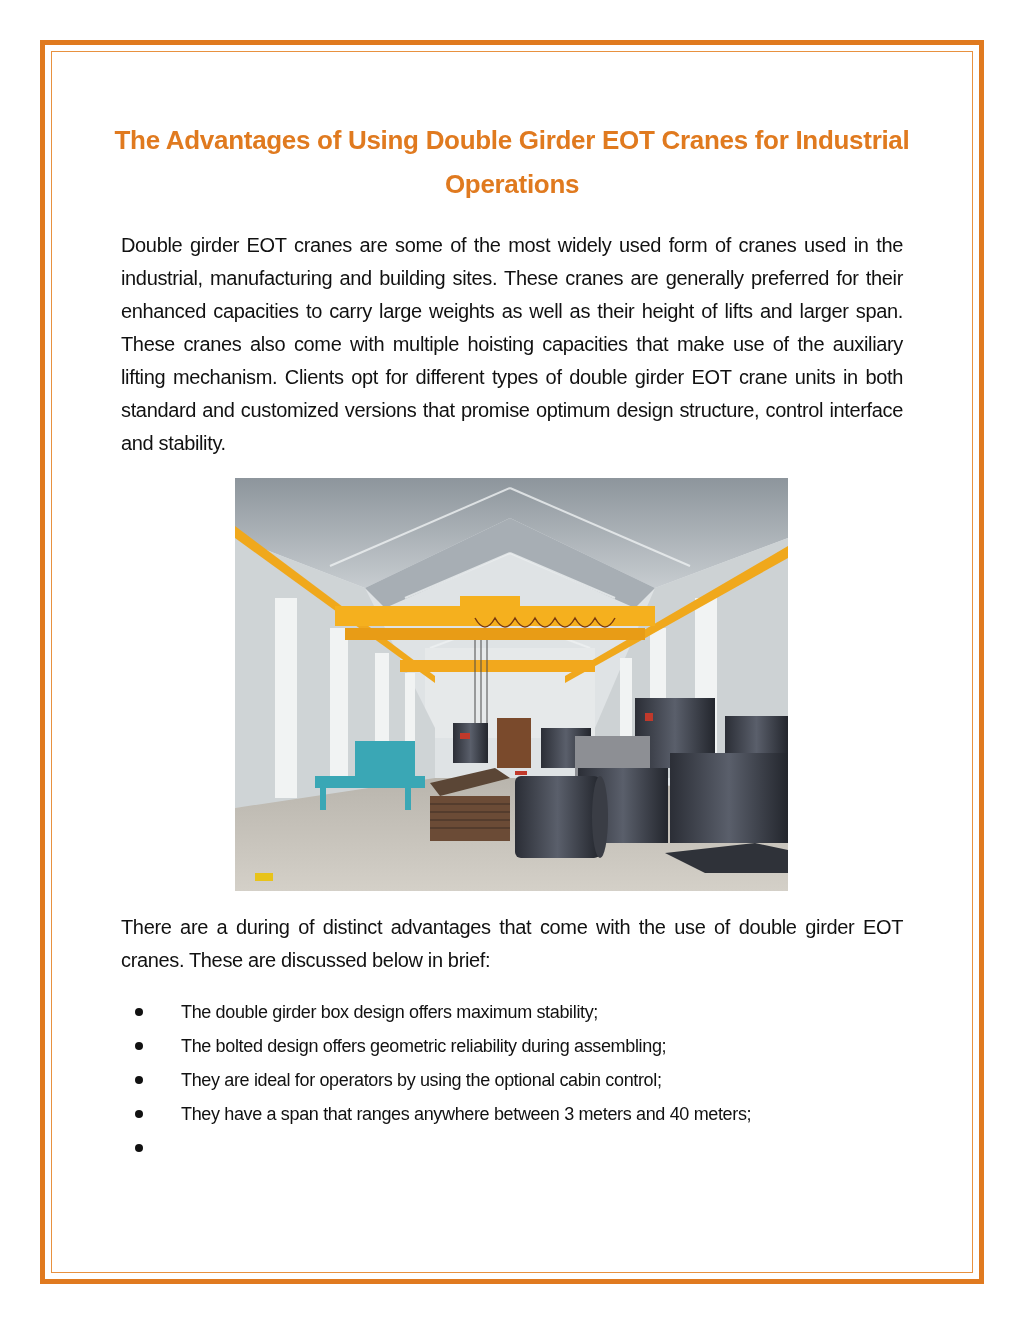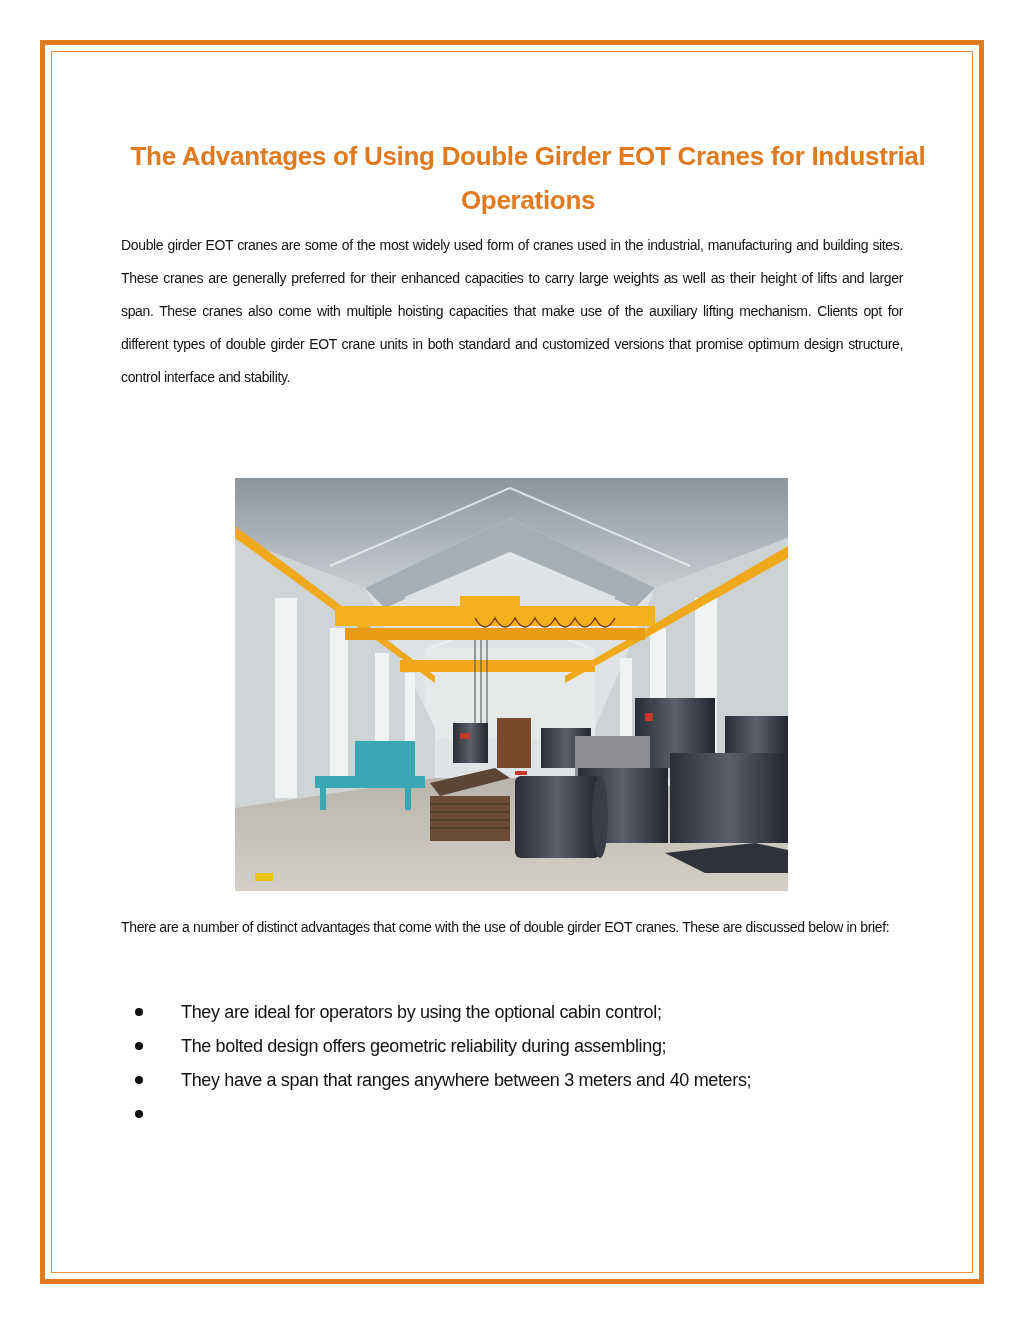--- a/index.html
+++ b/index.html
@@ -13,21 +13,21 @@
     border: 1px solid #e8913f;
   }
   .title {
     position: absolute; left: 110px; width: 804px; top: 118px;
     text-align: center; color: #e07a1f; font-weight: bold;
     font-size: 26px; line-height: 44px; letter-spacing: -0.3px;
     font-family: "Liberation Sans", sans-serif;
   }
   .para {
     position: absolute; left: 121px; width: 782px;
-    font-size: 14px; line-height: 33px; color: #111111;
+    font-size: 20px; line-height: 33px; color: #111111;
     text-align: justify; text-align-last: left;
     font-family: "Liberation Sans", sans-serif; letter-spacing: -0.35px;
   }
   .p1 { top: 229px; }
   .p2 { top: 911px; }
   .photo {
     position: absolute; left: 235px; top: 478px; width: 553px; height: 413px;
     overflow: hidden; background: #d9dcdd;
   }
   .bullets {
@@ -43,21 +43,21 @@
     border-radius: 50%; background: #111111;
   }
 </style>
 </head>
 <body>
 
 <div class="frame-outer">
   <div class="frame-inner"></div>
 </div>
 
-<h1 class="title" style="margin:16px;">The Advantages of Using Double Girder EOT Cranes for Industrial Operations</h1>
+<h1 class="title" style="margin:0;">The Advantages of Using Double Girder EOT Cranes for Industrial Operations</h1>
 
 <p class="para p1" style="margin:0;">Double girder EOT cranes are some of the most widely used form of cranes used in the industrial, manufacturing and building sites. These cranes are generally preferred for their enhanced capacities to carry large weights as well as their height of lifts and larger span. These cranes also come with multiple hoisting capacities that make use of the auxiliary lifting mechanism. Clients opt for different types of double girder EOT crane units in both standard and customized versions that promise optimum design structure, control interface and stability.</p>
 
 <div class="photo">
   <svg width="553" height="413" viewBox="0 0 553 413" xmlns="http://www.w3.org/2000/svg">
     <defs>
       <linearGradient id="roof" x1="0" y1="0" x2="0" y2="1">
         <stop offset="0" stop-color="#8d959c"></stop>
         <stop offset="1" stop-color="#c7ccd0"></stop>
       </linearGradient>
@@ -154,30 +154,34 @@
       <rect x="225" y="255" width="10" height="6"></rect>
       <rect x="410" y="235" width="8" height="8"></rect>
       <rect x="280" y="293" width="12" height="4"></rect>
     </g>
 
     <polygon points="430,375 520,365 553,372 553,395 470,395" fill="#2f3239"></polygon>
     <rect x="20" y="395" width="18" height="8" fill="#e8c31a"></rect>
   </svg>
 </div>
 
-<p class="para p2" style="margin:0;">There are a number of distinct advantages that come with the use of double girder EOT cranes. These are discussed below in brief:</p>
+<p class="para p2" style="margin:0;">There are a during of distinct advantages that come with the use of double girder EOT cranes. These are discussed below in brief:</p>
 
 <ul class="bullets">
   <li>
     <span class="bullet-dot"></span>
-    <span>They are ideal for operators by using the optional cabin control;</span>
+    <span>The double girder box design offers maximum stability;</span>
   </li>
   <li>
     <span class="bullet-dot"></span>
     <span>The bolted design offers geometric reliability during assembling;</span>
+  </li>
+  <li>
+    <span class="bullet-dot"></span>
+    <span>They are ideal for operators by using the optional cabin control;</span>
   </li>
   <li>
     <span class="bullet-dot"></span>
     <span>They have a span that ranges anywhere between 3 meters and 40 meters;</span>
   </li>
   <li>
     <span class="bullet-dot"></span>
   </li>
 </ul>
 

